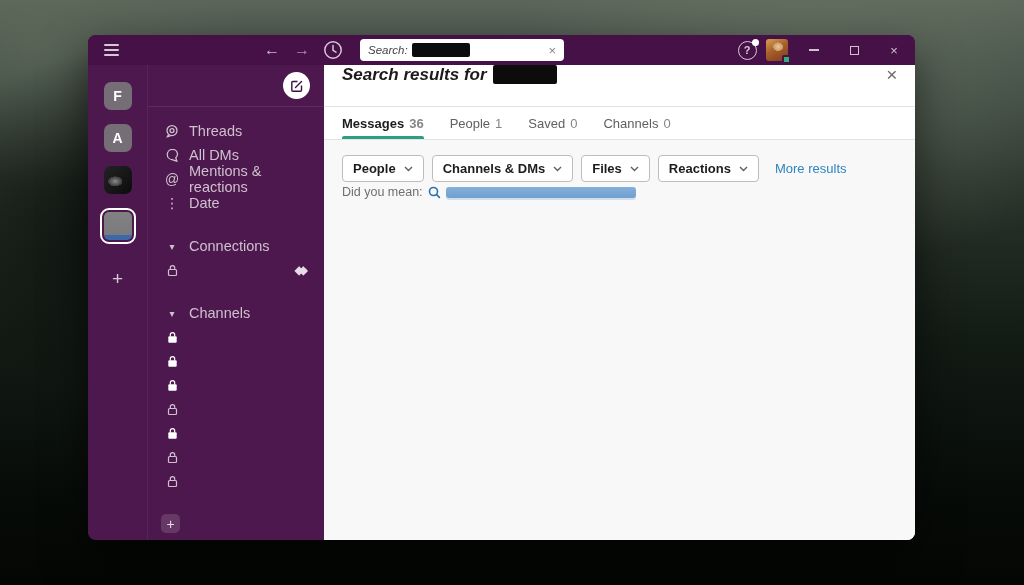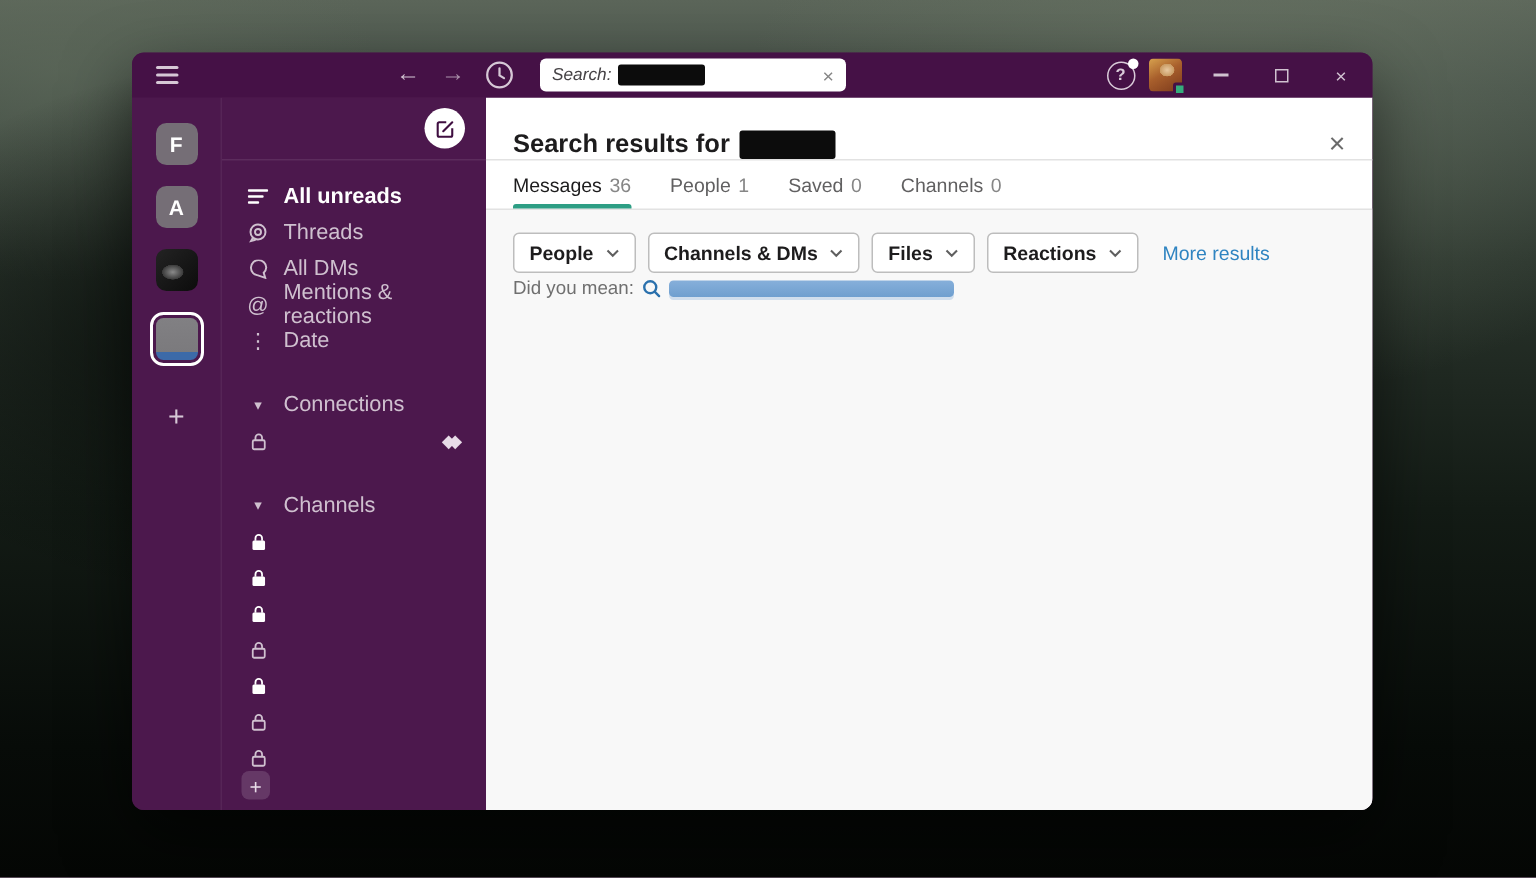--- a/index.html
+++ b/index.html
@@ -123,32 +123,33 @@
   .connect-ic { margin-left:auto; color:#e8dce8; font-size:12px; letter-spacing:-5px; padding-right:5px; }
   .sb-add {
     position:absolute; left:13px; bottom:7px; width:19px; height:19px;
     background:rgba(255,255,255,.14); border-radius:5px; color:#e8dce8;
     display:flex; align-items:center; justify-content:center; font-size:14px; cursor:pointer;
   }
 
   
   .main { flex:1; background:#fff; display:flex; flex-direction:column; min-width:0; }
   .main-header {
-    height:42px; flex:0 0 42px; display:flex; align-items:flex-end; padding:0 18px;
+    height:42px; flex:0 0 42px; display:flex; align-items:flex-start; padding:0 18px;
     border-bottom:1px solid #e2e2e2;
+    font-style:italic;
   }
   .main-title { font-size:17px; font-weight:bold; color:#1d1c1d; }
   .title-redact { width:64px; height:19px; margin-left:6px; }
   .main-close { margin-left:auto; color:#6b6b6b; font-size:19px; cursor:pointer; line-height:1; }
   .tabs { height:33px; flex:0 0 33px; display:flex; align-items:stretch; gap:26px; padding:0 18px;
     border-bottom:1px solid #e2e2e2; }
   .tab { display:flex; align-items:center; gap:5px; font-size:13px; color:#616061;
     position:relative; cursor:pointer; }
   .tab .cnt { color:#868686; }
-  .tab.active { color:#1d1c1d; font-weight:normal;justify-content:flex-end; }
+  .tab.active { color:#1d1c1d; font-weight:bold;justify-content:flex-end; }
   .tab.active::after {
     content:""; position:absolute; left:0; right:0; bottom:0; height:3px;
     background:#2d9e84; border-radius:2px 2px 0 0;
   }
   .content { flex:1; background:#f8f8f8; padding:15px 18px; }
   .filters { display:flex; align-items:center; gap:8px; }
   .filter-btn {
     background:#fff; border:1px solid #bdbdbd; border-radius:4px; height:27px;
     display:flex; align-items:center; gap:8px; padding:0 10px;
     font-size:13px; font-weight:bold; color:#1d1c1d; cursor:pointer;
@@ -224,28 +225,20 @@
       <div class="sb-header">
         <div class="compose-btn">
           <svg width="14" height="14" viewBox="0 0 14 14" fill="none" stroke="#3f0e40" stroke-width="1.4">
             <path d="M7.5 2.5H2.8a1 1 0 0 0-1 1v7.7a1 1 0 0 0 1 1h7.7a1 1 0 0 0 1-1V6.5"></path>
             <path d="M5.5 8.5l6-6" stroke-linecap="round"></path>
           </svg>
         </div>
       </div>
 
       <div class="sb-list">
-        <div class="sb-item active">
-          <span class="ico">
-            <svg width="14" height="12" viewBox="0 0 14 12" stroke="currentColor" stroke-width="1.6" stroke-linecap="round">
-              <path d="M1 2h12M1 6h9M1 10h6"></path>
-            </svg>
-          </span>
-          <span>All unreads</span>
-        </div>
         <div class="sb-item">
           <span class="ico">
             <svg width="14" height="14" viewBox="0 0 14 14" fill="none" stroke="currentColor" stroke-width="1.3">
               <circle cx="7" cy="6.6" r="5"></circle>
                 <path d="M3.6 10.5L2.4 12.6l3-.8"></path>
               <circle cx="7" cy="6.6" r="2"></circle>
             </svg>
           </span>
           <span>Threads</span>
         </div>

